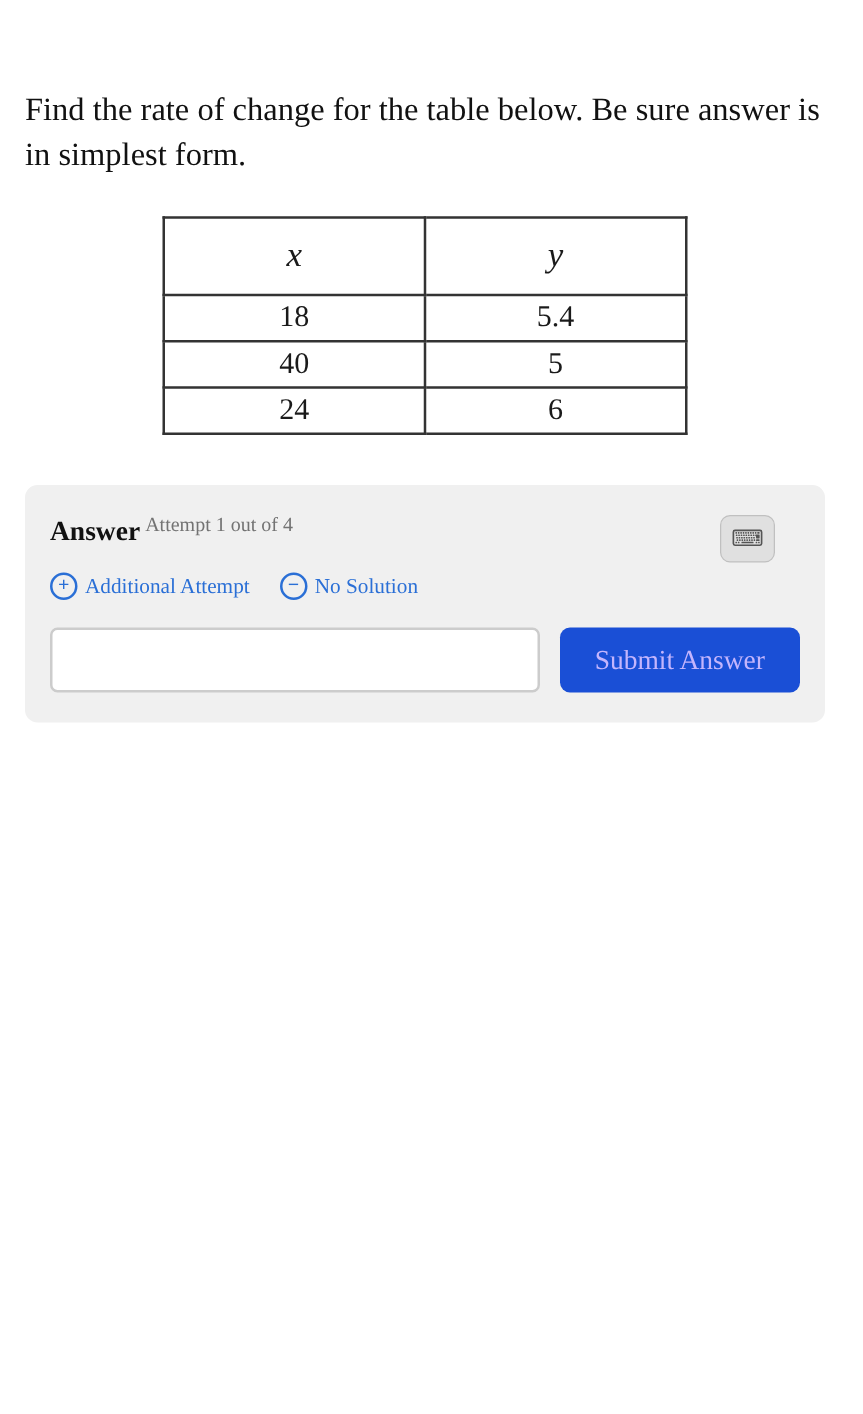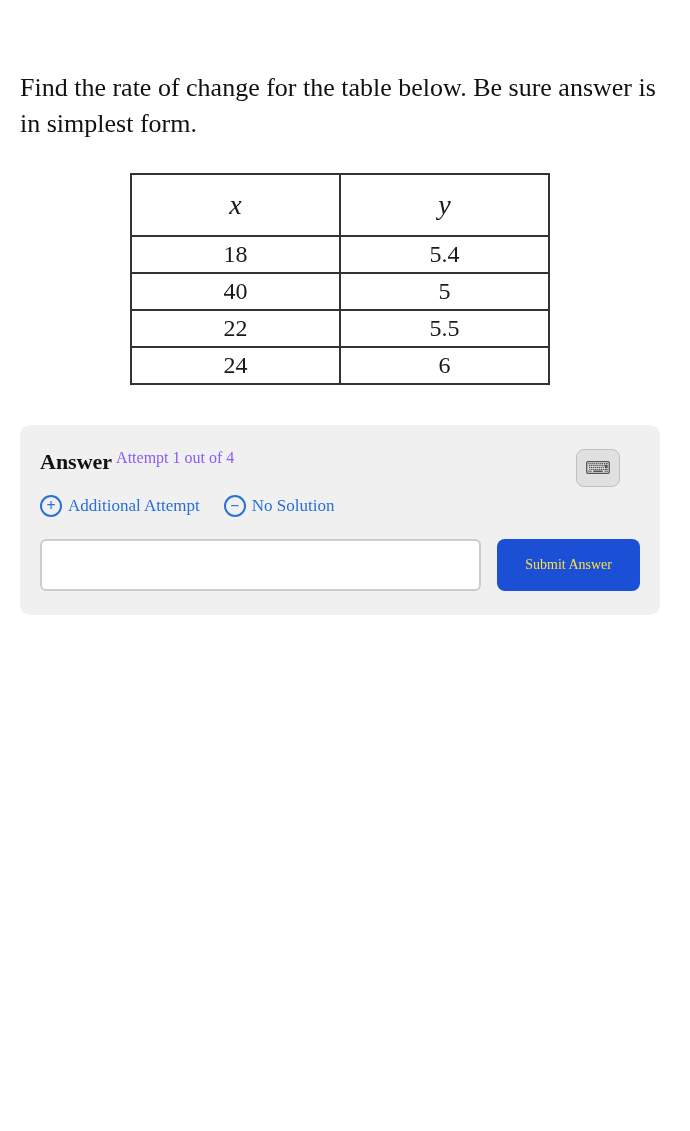--- a/index.html
+++ b/index.html
@@ -72,21 +72,21 @@
 
     .answer-label {
       font-size: 22px;
       font-weight: bold;
       font-family: Georgia, serif;
       color: #111;
     }
 
     .attempt-text {
       font-size: 16px;
-      color: #8b5cf6;
+      color: #737373;
       font-family: Georgia, serif;
       margin-bottom: 10px;
     }
 
     .keyboard-btn {
       position: absolute;
       right: 20px;
       top: 0;
       width: 44px;
       height: 38px;
@@ -160,24 +160,24 @@
       border: 2px solid #cccccc;
       border-radius: 6px;
       font-size: 18px;
       padding: 0 12px;
       font-family: Georgia, serif;
       outline: none;
     }
 
     .submit-btn {
       background: #1a4fd6;
-      color: #fde047;
+      color: #c4b5fd;
       border: none;
       border-radius: 8px;
-      font-size: 14px;
+      font-size: 22px;
       font-family: Georgia, serif;
       padding: 0 28px;
       height: 52px;
       cursor: pointer;
       white-space: nowrap;
     }
 
     .keyboard-icon {
       font-size: 18px;
       color: #555;
@@ -201,24 +201,20 @@
       <tbody id="table-body">
       <tr>
             <td>18</td>
             <td>5.4</td>
           </tr>
           <tr>
             <td>40</td>
             <td>5</td>
           </tr>
           <tr>
-            <td>22</td>
-            <td>5.5</td>
-          </tr>
-          <tr>
             <td>24</td>
             <td>6</td>
           </tr>
         </tbody>
     </table>
   </div>
 
   <div class="answer-section">
     <div class="answer-header">
       <div class="answer-header-left">

